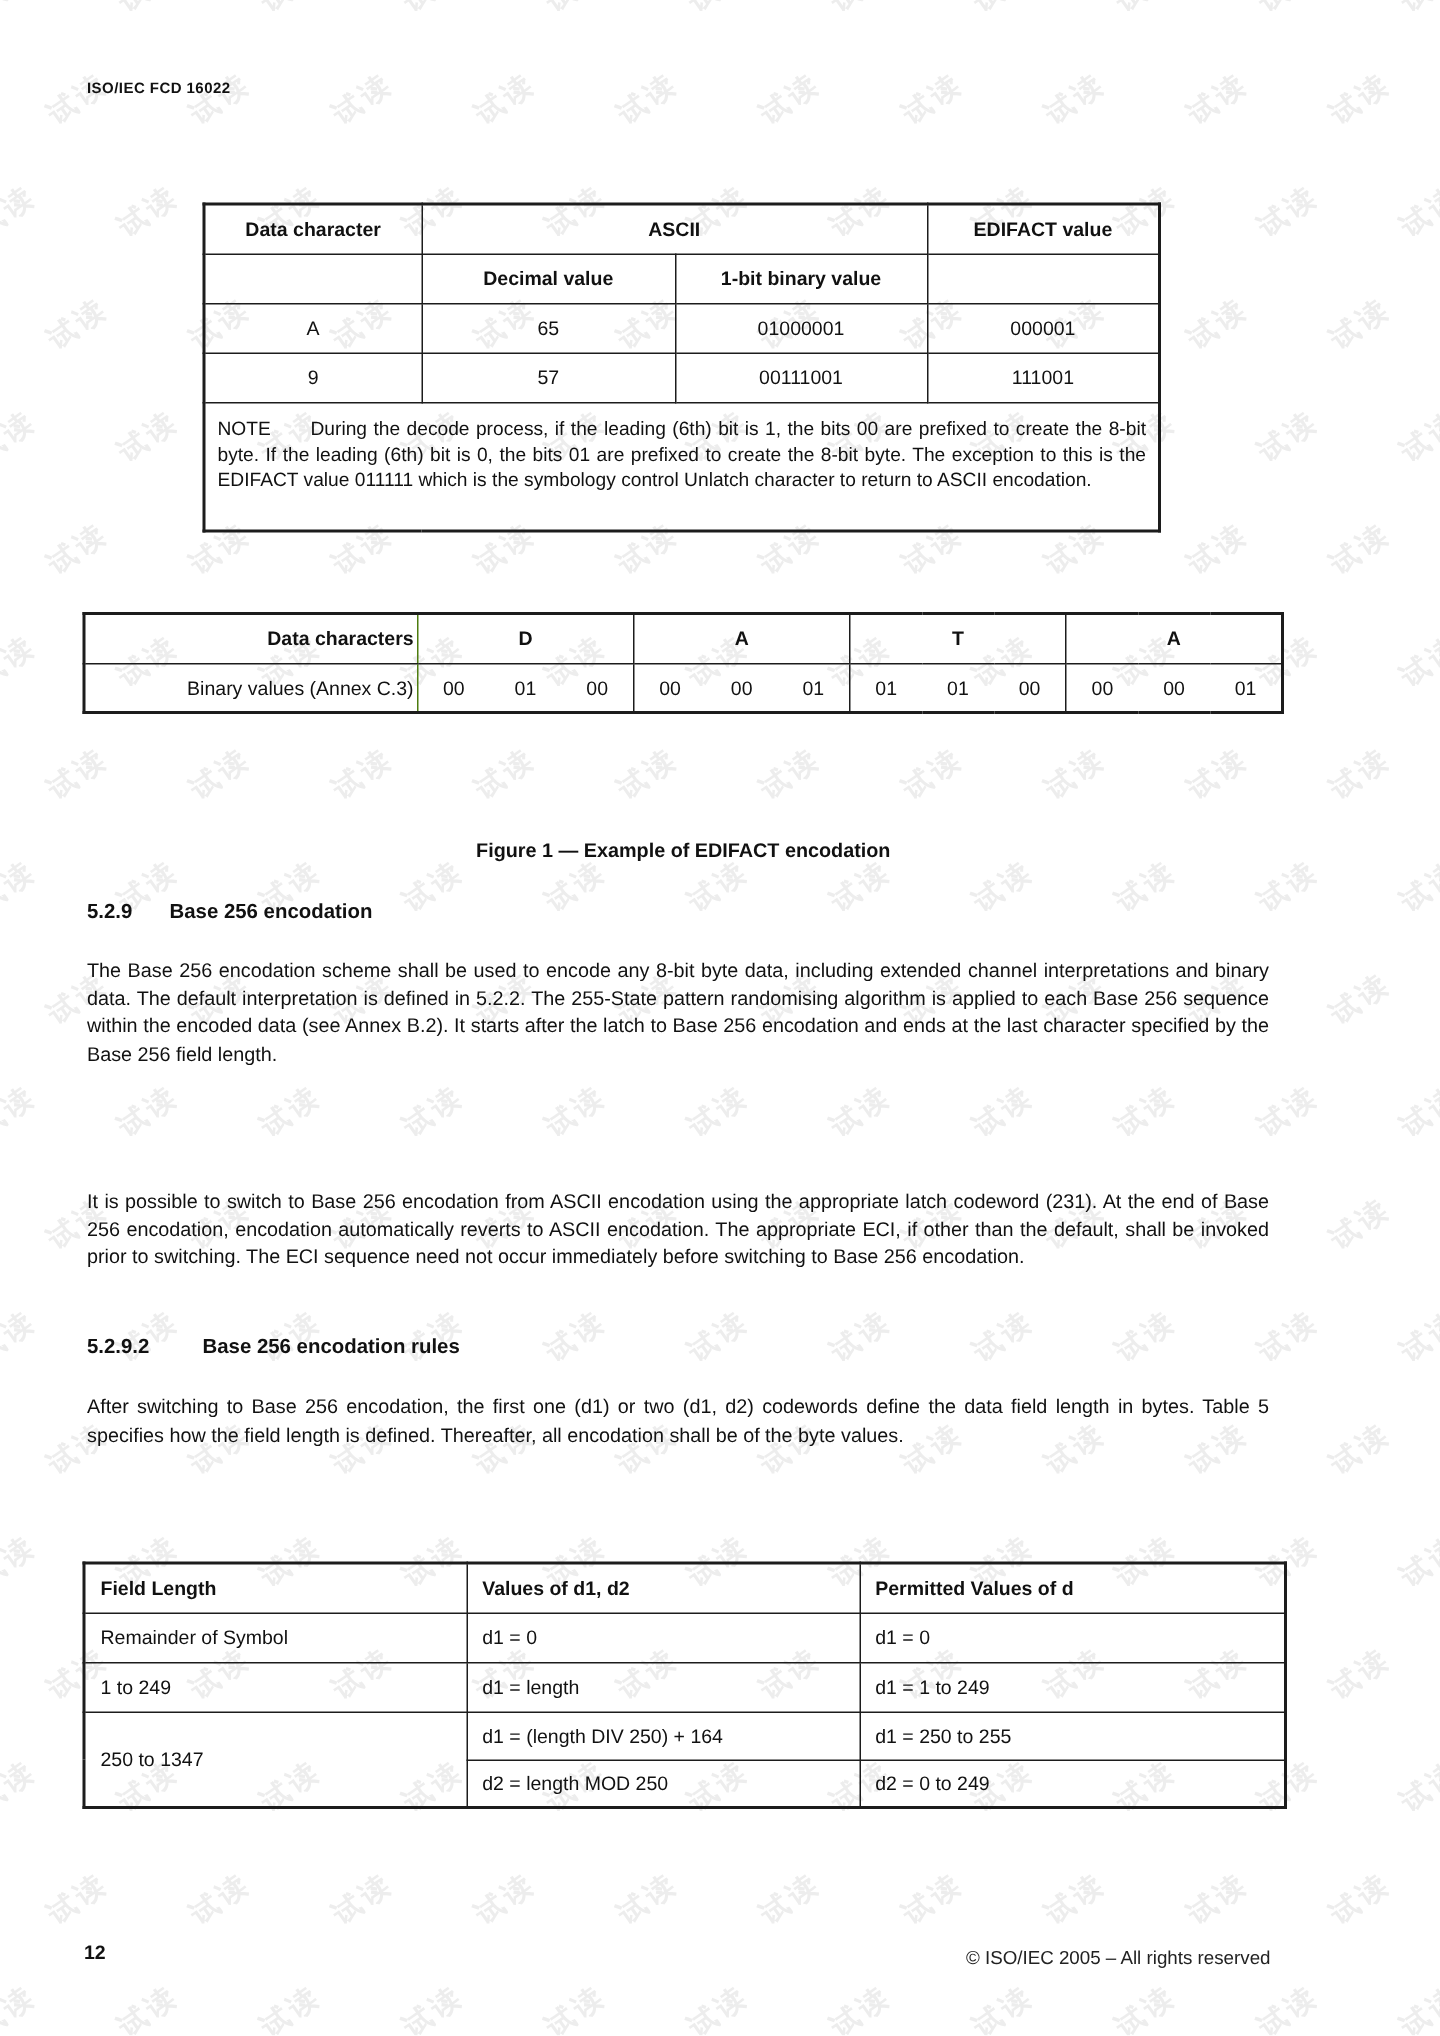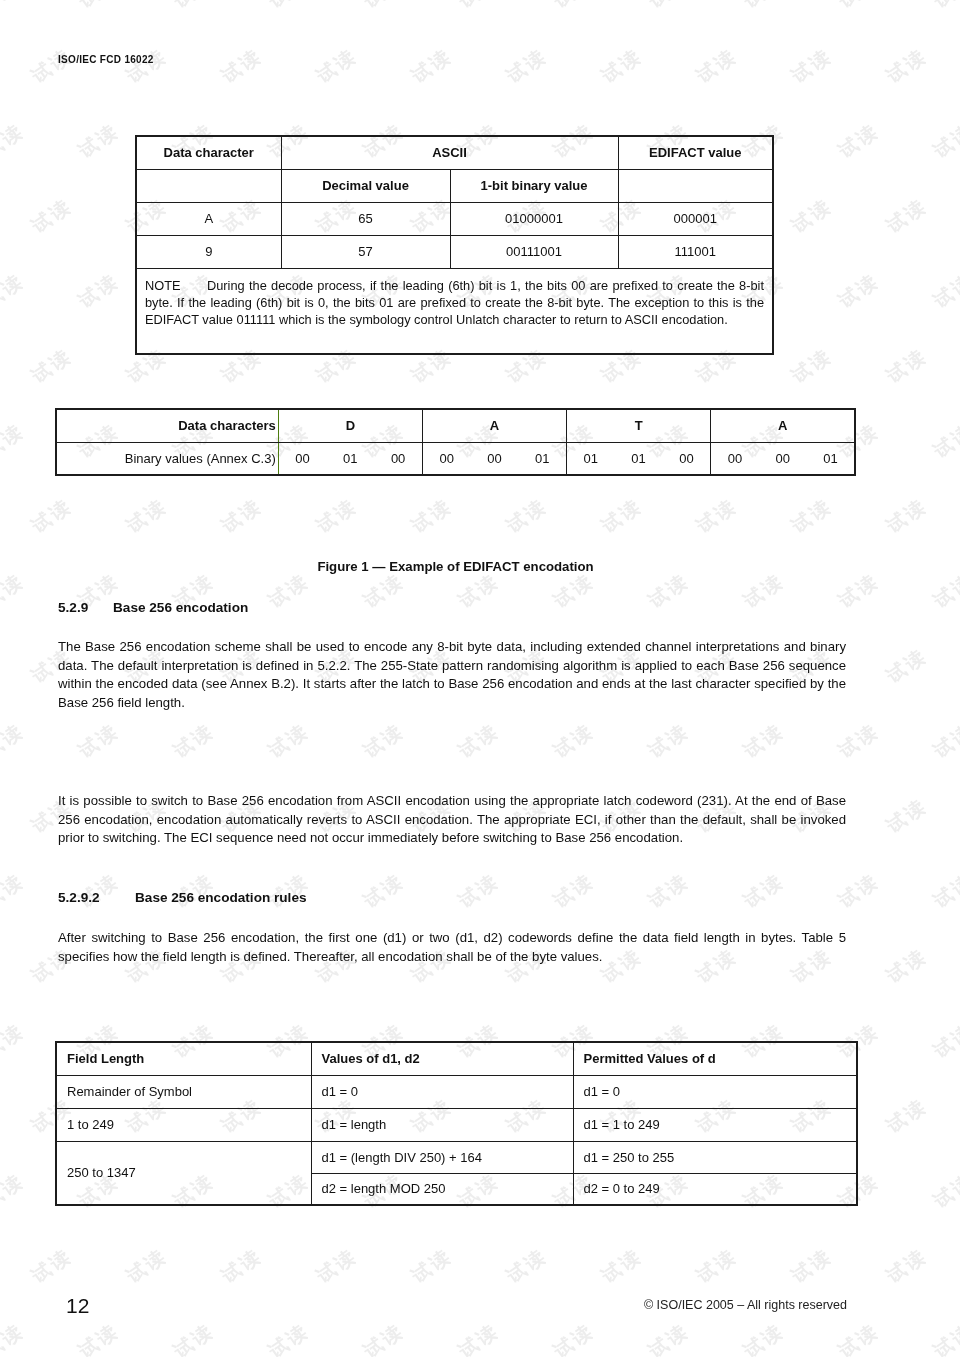--- a/index.html
+++ b/index.html
@@ -62,21 +62,21 @@
     font-size: 13.2px; line-height: 18.5px; text-align: justify;
   }
 
   
   .t5 { position: absolute; left: 55px; top: 1041px; width: 801px; border: 2px solid #1c1c1c; }
   .t5 td { border: 1px solid #1c1c1c; height: 33px; padding-left: 10px; text-align: left; }
   .t5 td.h { height: 33px; }
   .t5 td.sub { height: 32px; }
 
   
-  .ftr-num { position: absolute; left: 66px; top: 1294px; font-size: 21px; font-weight: normal; }
+  .ftr-num { position: absolute; left: 56px; top: 1294px; font-size: 13px; font-weight: bold; }
   .ftr-copy { position: absolute; right: 113px; top: 1298px; font-size: 12.5px; color: #222; }
 </style>
 </head>
 <body>
 
 <div class="page">
   <div class="wm-layer">
       <span class="wm" style="left: -18px; top: -22px; color: rgb(237, 237, 237);">试读</span>
       <span class="wm" style="left: 77px; top: -22px; color: rgb(237, 237, 237);">试读</span>
       <span class="wm" style="left: 172px; top: -22px; color: rgb(237, 237, 237);">试读</span>

